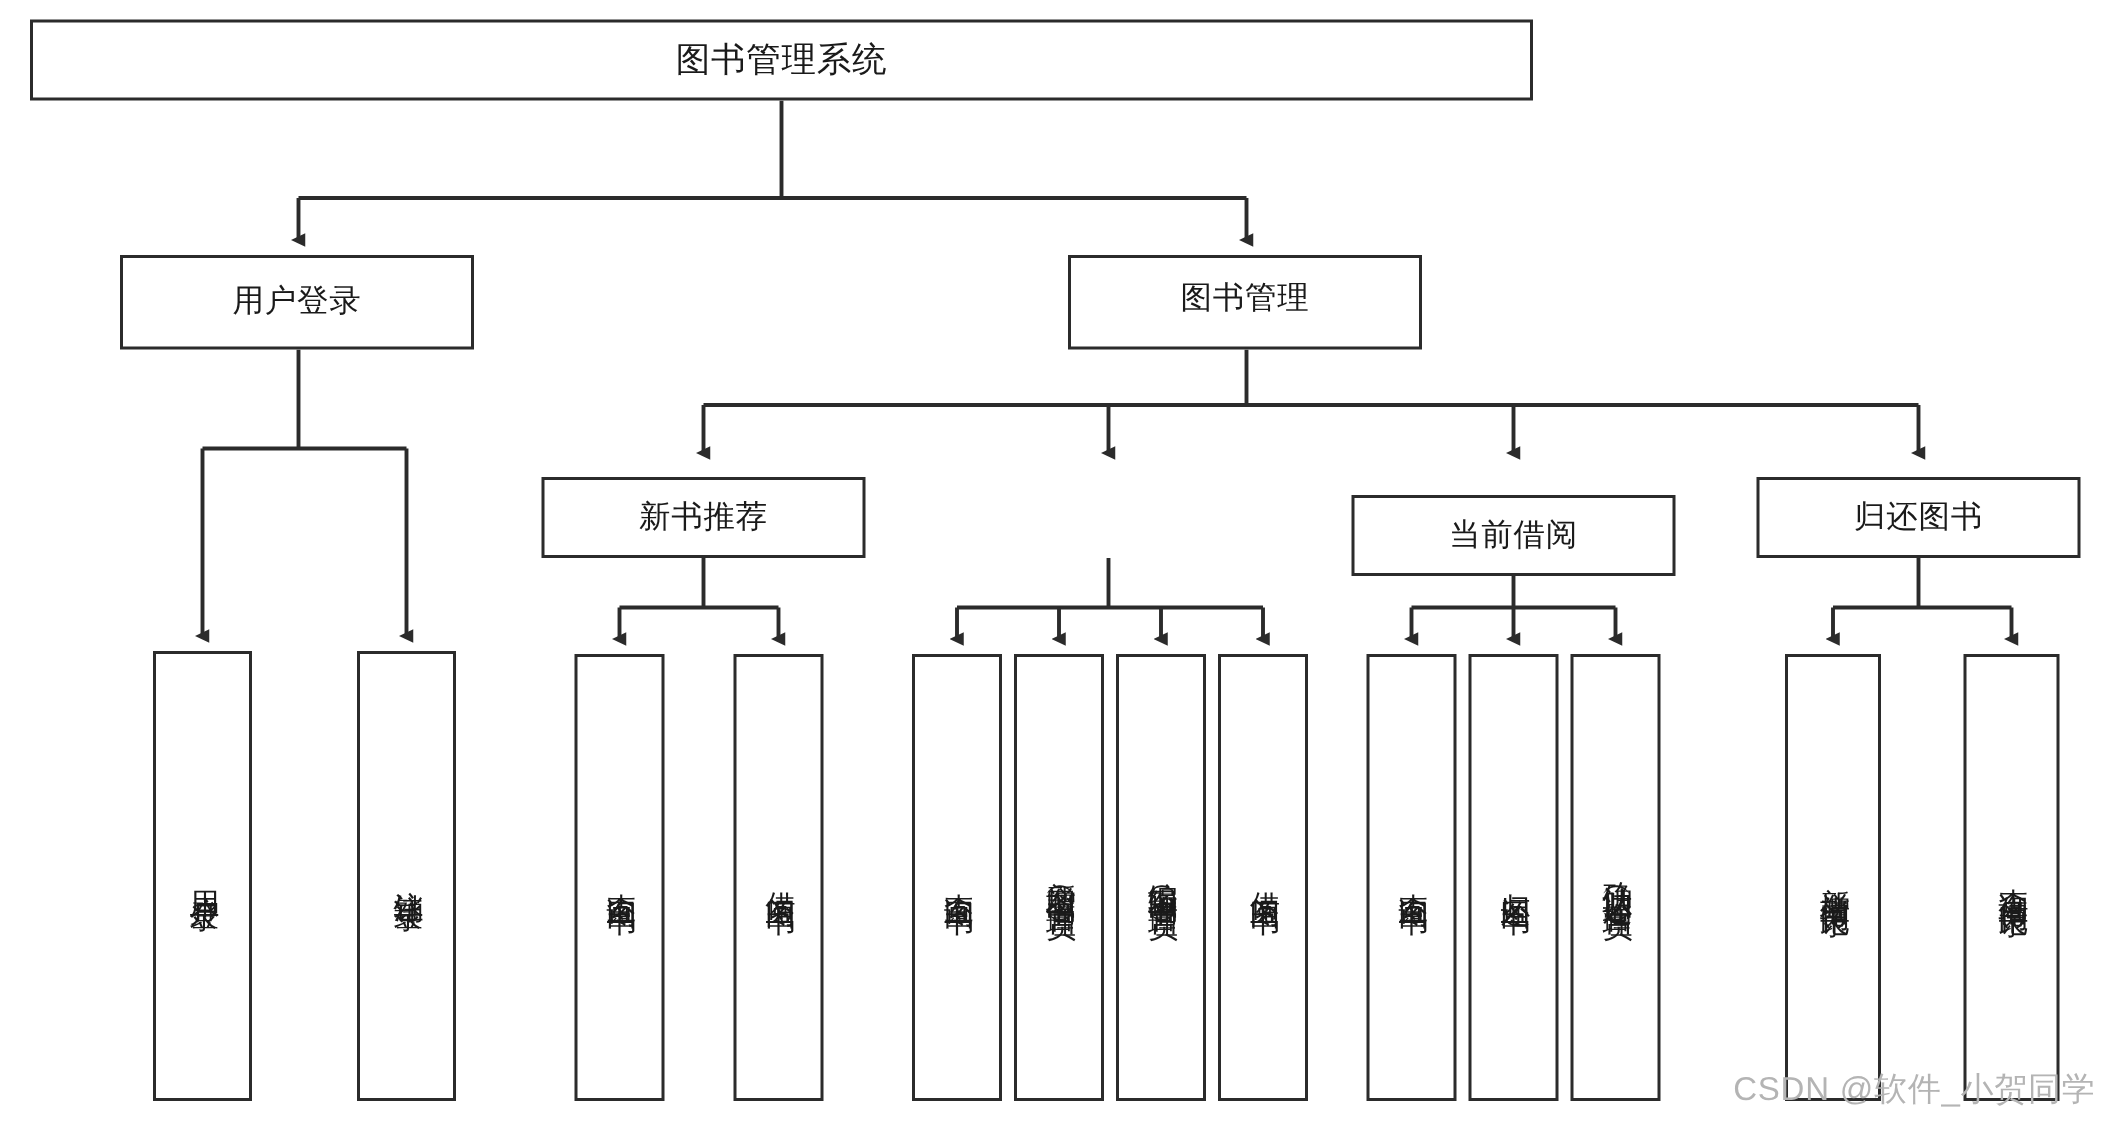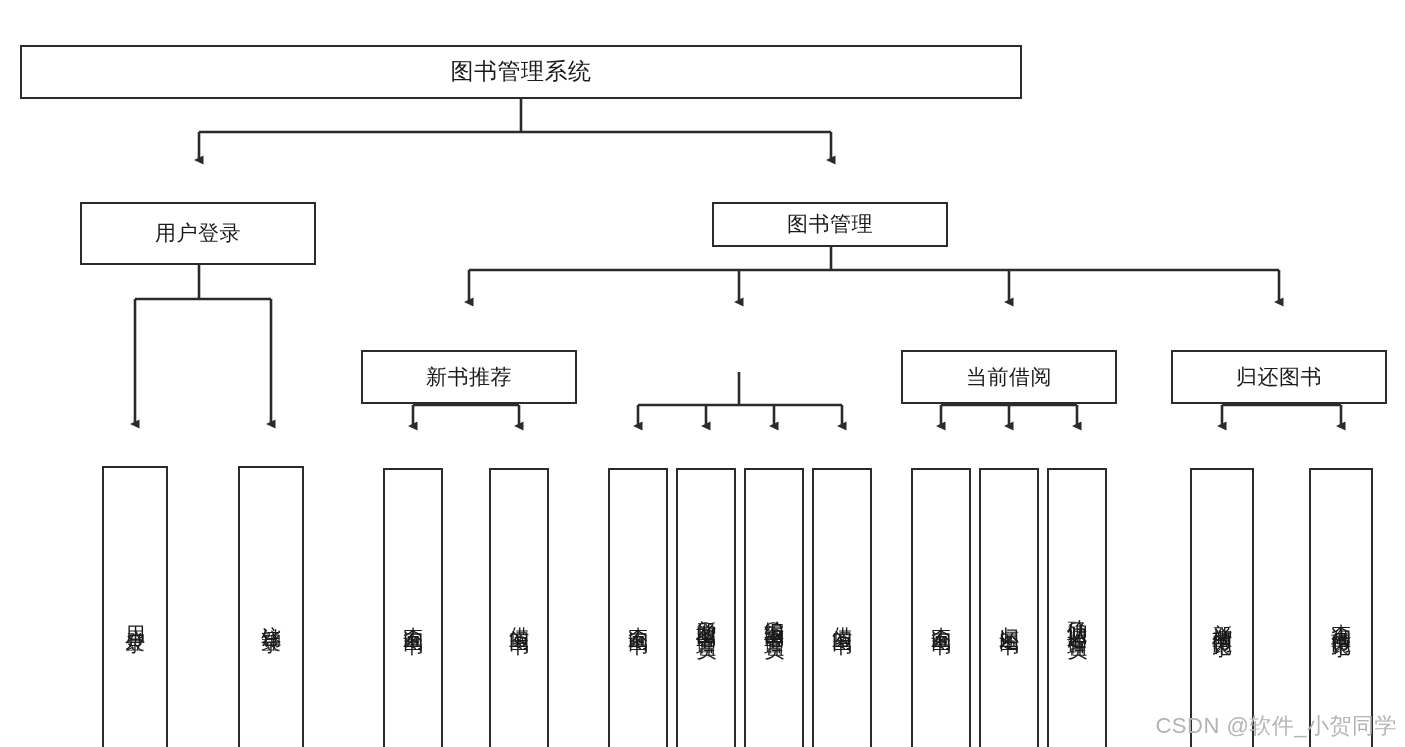--- a/index.html
+++ b/index.html
@@ -27,21 +27,20 @@
   }
   .node-box {
     position: absolute;
     box-sizing: border-box;
     background: #ffffff;
     border: 2px solid #2b2b2b;
     display: flex;
     align-items: center;
     justify-content: center;
     overflow: hidden;
-    margin-top: 32px;
   }
   .node-label {
     color: #1a1a1a;
     text-align: center;
     white-space: nowrap;
     line-height: 1.18;
     letter-spacing: 0.5px;
   }
   .node-box.horizontal .node-label {
     writing-mode: horizontal-tb;
@@ -123,28 +122,28 @@
     </g>
   </svg>
 
   <div class="node-box horizontal level-root" style="left:20px; top:13px; width:1002px; height:54px;">
     <span class="node-label">图书管理系统</span>
   </div>
 
   <div class="node-box horizontal level-one" style="left:80px; top:170px; width:236px; height:63px;">
     <span class="node-label">用户登录</span>
   </div>
-  <div class="node-box horizontal level-one" style="left:712px; top:170px; width:236px; height:45px;">
+  <div class="node-box horizontal level-one" style="left:712px; top:170px; width:236px; height:63px;font-family:Liberation Mono, monospace;">
     <span class="node-label">图书管理</span>
   </div>
 
   <div class="node-box horizontal level-two" style="left:361px; top:318px; width:216px; height:54px;">
     <span class="node-label">新书推荐</span>
   </div>
-  <div class="node-box horizontal level-two" style="left:901px; top:318px; width:216px; height:54px;">
+  <div class="node-box horizontal level-two" style="left:901px; top:330px; width:216px; height:54px;">
     <span class="node-label">当前借阅</span>
   </div>
   <div class="node-box horizontal level-two" style="left:1171px; top:318px; width:216px; height:54px;">
     <span class="node-label">归还图书</span>
   </div>
 
   <div class="node-box vertical level-leaf" style="left:102px; top:434px; width:66px; height:300px;">
     <span class="node-label">用户登录</span>
   </div>
   <div class="node-box vertical level-leaf" style="left:238px; top:434px; width:66px; height:300px;">

